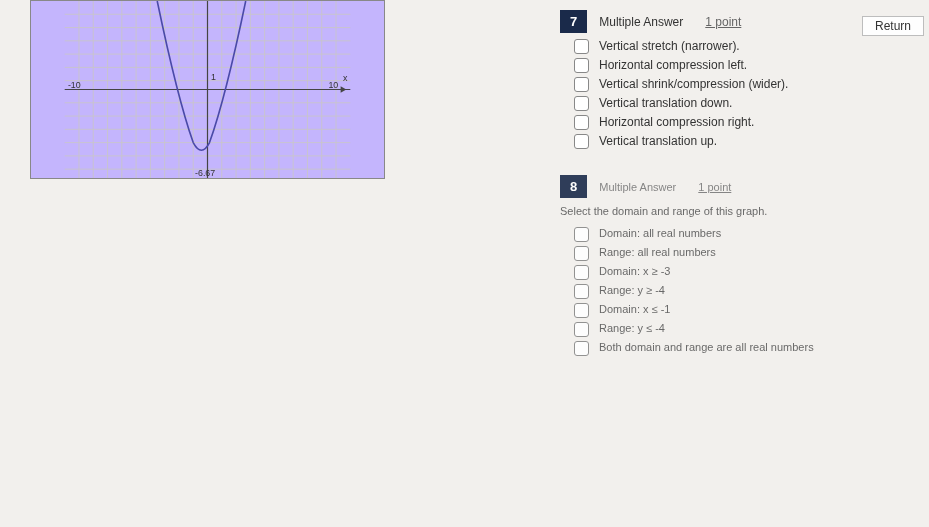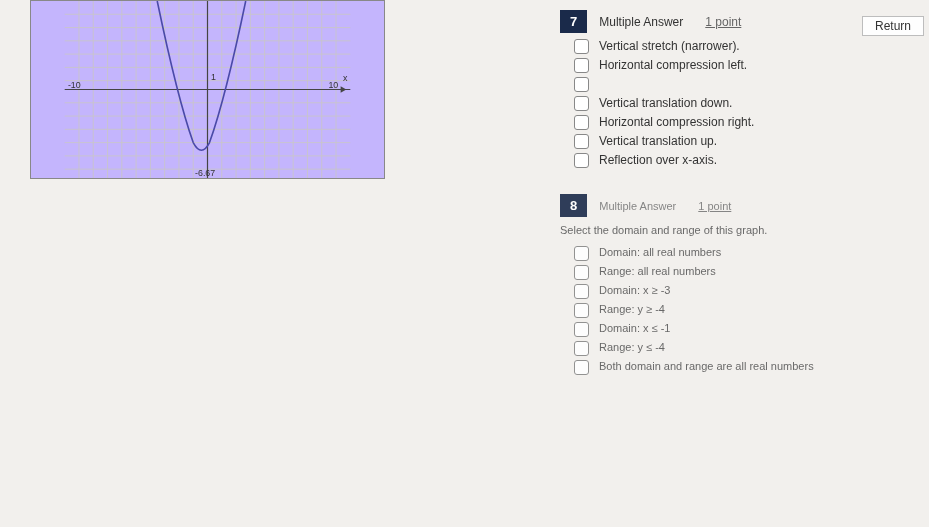--- a/index.html
+++ b/index.html
@@ -148,36 +148,33 @@
     <div class="opt-row">
         <span class="opt-checkbox"></span>
         <span class="opt-label">Vertical stretch (narrower).</span>
       </div>
     <div class="opt-row">
         <span class="opt-checkbox"></span>
         <span class="opt-label">Horizontal compression left.</span>
       </div>
     <div class="opt-row">
         <span class="opt-checkbox"></span>
+        <span class="opt-label">Vertical shrink/compression (wider).</span>
       </div>
     <div class="opt-row">
         <span class="opt-checkbox"></span>
         <span class="opt-label">Vertical translation down.</span>
       </div>
     <div class="opt-row">
         <span class="opt-checkbox"></span>
         <span class="opt-label">Horizontal compression right.</span>
       </div>
     <div class="opt-row">
         <span class="opt-checkbox"></span>
         <span class="opt-label">Vertical translation up.</span>
-      </div>
-    <div class="opt-row">
-        <span class="opt-checkbox"></span>
-        <span class="opt-label">Reflection over x-axis.</span>
       </div>
   </div>
 
   <div class="question-block q8">
     <div class="q-header">
       <span class="q-number">8</span>
       <span class="q-type">Multiple Answer</span>
       <span class="q-points">1 point</span>
     </div>
     <div class="q-prompt">Select the domain and range of this graph.</div>

